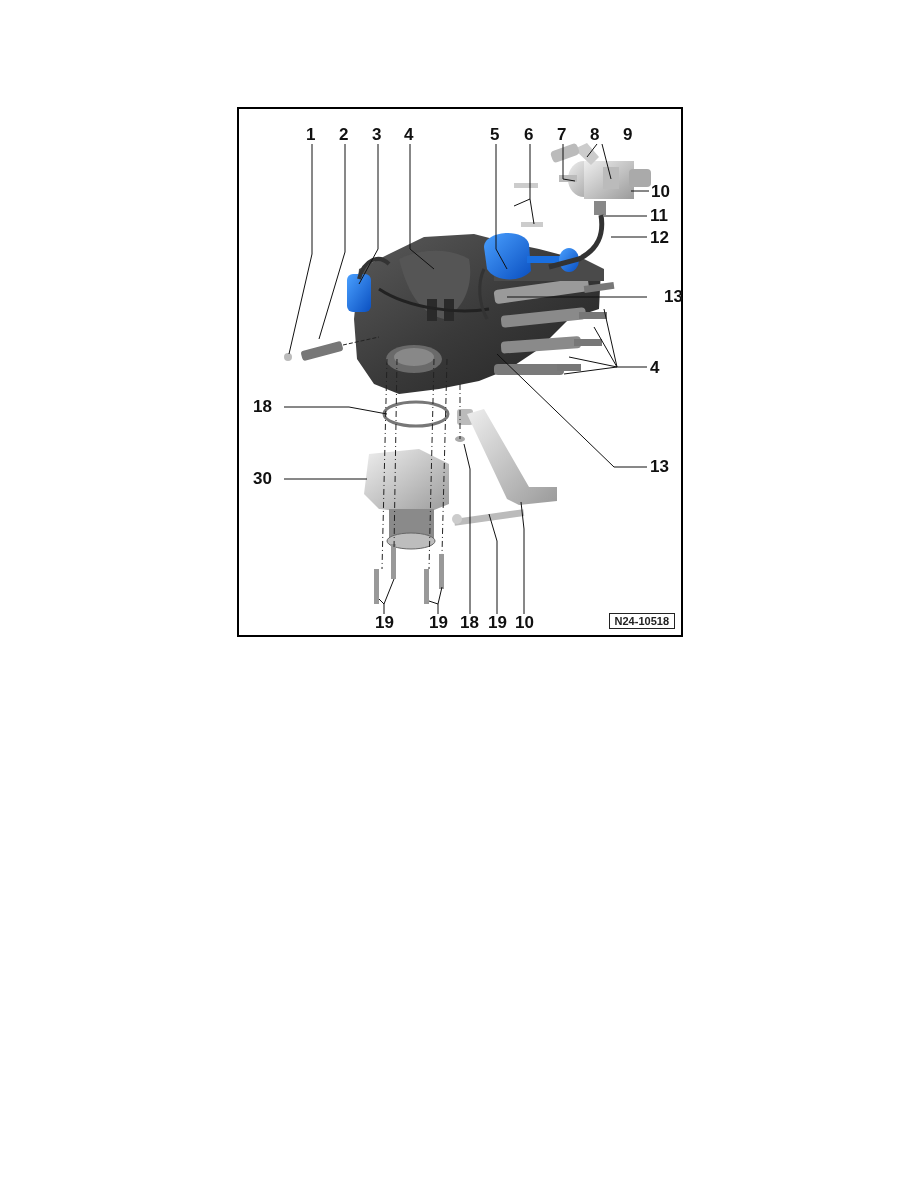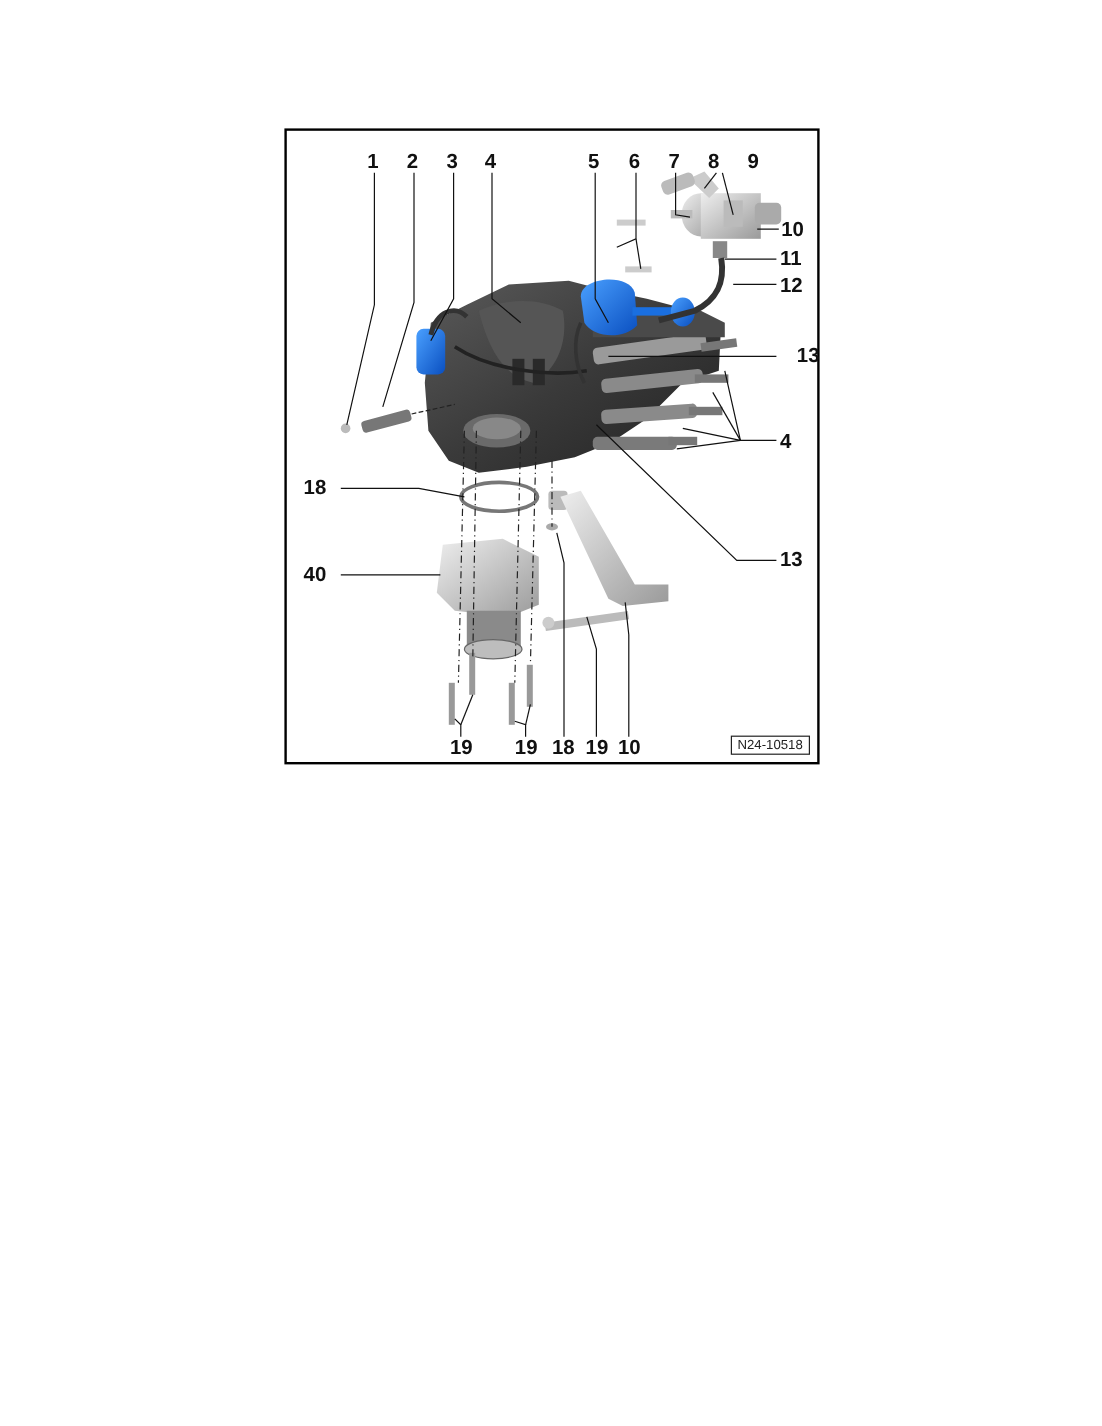--- a/index.html
+++ b/index.html
@@ -4,21 +4,21 @@
 <style>
   html, body { margin: 0; padding: 0; background: #ffffff; }
   body { width: 918px; height: 1188px; position: relative; overflow: hidden;
          font-family: "Liberation Sans", sans-serif; }
   .figure { position: absolute; left: 237px; top: 107px; width: 442px; height: 526px;
             border: 2px solid #000; background: #fff; box-sizing: content-box; }
   .figure svg { position: absolute; left: 0; top: 0; }
   .callout { position: absolute; font-weight: bold; font-size: 17px; color: #111;
              line-height: 18px; letter-spacing: 0; }
   .ref-box { position: absolute; right: 6px; bottom: 6px; border: 1px solid #222;
-             font-size: 11px; padding: 1px 5px; color: #222; background: #fff; }
+             font-size: 11px; padding: 1px 5px; color: #222; background: #fff; font-weight: bold; }
 </style>
 </head>
 <body>
 
 <div class="figure">
   <svg width="442" height="526" viewBox="0 0 442 526">
     <defs>
       <linearGradient id="gDark" x1="0" y1="0" x2="1" y2="1">
         <stop offset="0" stop-color="#5a5a5a"></stop>
         <stop offset="0.5" stop-color="#3a3a3a"></stop>
@@ -163,17 +163,17 @@
   <span class="callout" style="left:411px;top:98px">11</span>
   <span class="callout" style="left:411px;top:120px">12</span>
   <span class="callout" style="left:425px;top:179px">13</span>
   <span class="callout" style="left:411px;top:250px">4</span>
   <span class="callout" style="left:411px;top:349px">13</span>
   <span class="callout" style="left:276px;top:505px">10</span>
   <span class="callout" style="left:249px;top:505px">19</span>
   <span class="callout" style="left:221px;top:505px">18</span>
   <span class="callout" style="left:136px;top:505px">19</span>
   <span class="callout" style="left:190px;top:505px">19</span>
-  <span class="callout" style="left:14px;top:361px">40</span>
+  <span class="callout" style="left:14px;top:361px">30</span>
   <span class="callout" style="left:14px;top:289px">18</span>
 
   <div class="ref-box">N24-10518</div>
 </div>
 
 </body></html>

